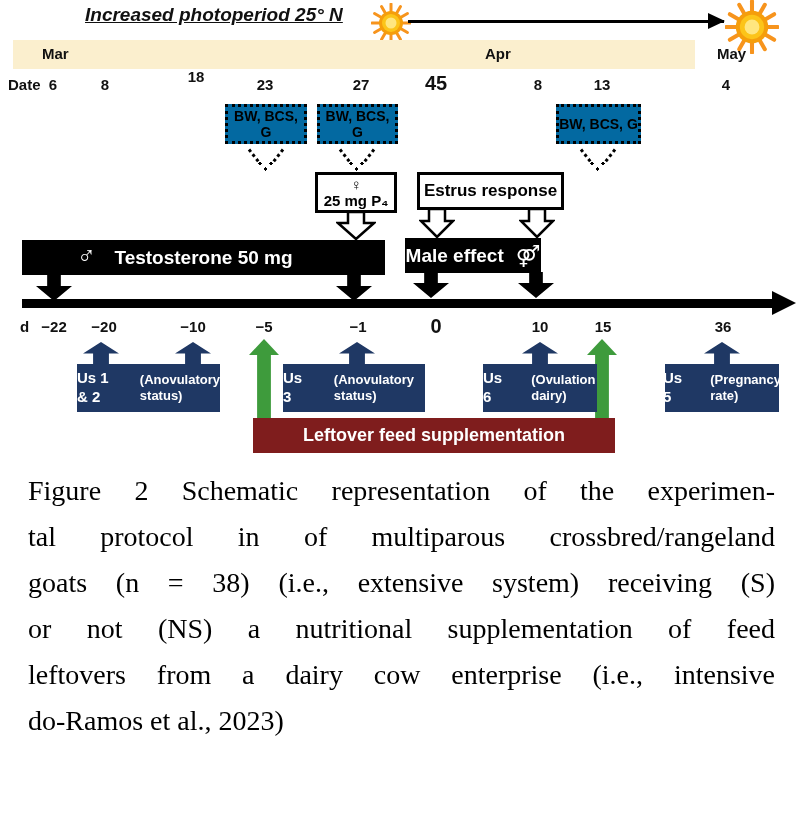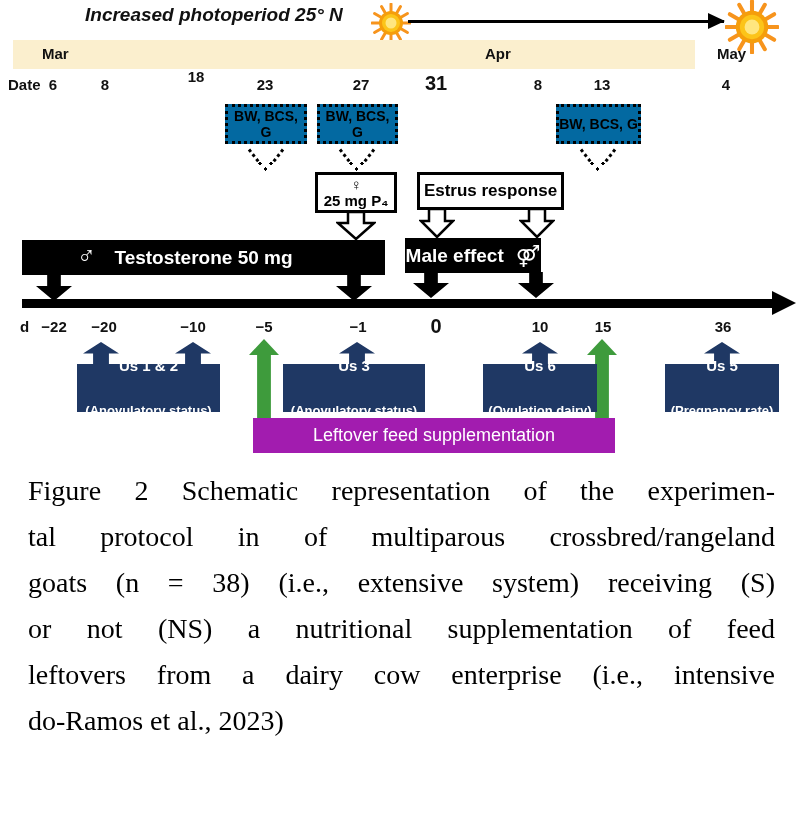--- a/index.html
+++ b/index.html
@@ -1,21 +1,21 @@
 <!DOCTYPE html>
 <html><head>
 <meta charset="utf-8">
 <style>
   * { margin:0; padding:0; box-sizing:border-box; }
   body { font-family:"Liberation Sans","DejaVu Sans",sans-serif; background:#fff; }
   #stage { position:relative; width:800px; height:814px; background:#fff; overflow:hidden; }
   .abs { position:absolute; }
 
   
-  .pp-title { left:85px; top:4px; font-size:19px; font-weight:bold; font-style:italic; color:#111; }
+  .pp-title { left:85px; top:4px; font-size:19px; font-weight:bold; font-style:italic; color:#111;text-decoration:underline; }
   .pp-line { left:408px; top:20px; width:316px; height:3px; background:#000; }
   .pp-head { left:708px; top:13px; width:0; height:0; border-top:8px solid transparent; border-bottom:8px solid transparent; border-left:17px solid #000; }
 
   
   .month-bar { left:13px; top:40px; width:682px; height:29px; background:#FBEFCE; }
   .month { position:absolute; top:5px; font-size:15px; font-weight:bold; color:#111; }
 
   
   .rowlab { font-size:15px; font-weight:bold; color:#111; }
   .tick { position:absolute; transform:translateX(-50%); font-size:15px; font-weight:bold; color:#111; white-space:nowrap; }
@@ -53,28 +53,28 @@
          clip-path:polygon(50% 0,100% 50%,72% 50%,72% 100%,28% 100%,28% 50%,0 50%); }
   .gup { width:30px; height:80px; background:#3E9B3C;
          clip-path:polygon(50% 0,100% 20%,73% 20%,73% 100%,27% 100%,27% 20%,0 20%); }
 
   
   .tl-bar { left:22px; top:299px; width:752px; height:9px; background:#000; }
   .tl-head { left:772px; top:291px; width:0; height:0; border-top:12px solid transparent;
              border-bottom:12px solid transparent; border-left:24px solid #000; }
 
   
-  .navy-box { background:#1F3864; color:#fff; display:flex; flex-direction:column; align-items:center;
+  .navy-box { background:#1F3864; color:#fff; display:flex; align-items:center;
               justify-content:center; height:48px; line-height:1.25;gap:28px; }
   .navy-box .t { font-size:15px; font-weight:bold; }
   .navy-box .s { font-size:13px; font-weight:bold; }
 
   
-  .green-bar { left:253px; top:418px; width:362px; height:35px; background:#a21caf; color:#fff;
-               display:flex; align-items:center; justify-content:center; font-size:18px; font-weight:normal; }
+  .green-bar { left:253px; top:418px; width:362px; height:35px; background:#7f1d1d; color:#fff;
+               display:flex; align-items:center; justify-content:center; font-size:18px; font-weight:bold; }
 
   
   .legend { left:8px; top:427px; font-size:13px; font-weight:bold; line-height:17px; color:#111; }
 
   
   .caption { left:28px; top:468px; width:747px; font-family:"Liberation Serif","DejaVu Serif",serif;
              font-size:28px; color:#000; }
   .caption .cl { line-height:46px; text-align:justify; text-align-last:justify; white-space:normal; }
   .caption .cl.last { text-align-last:left; }
 </style>
@@ -133,21 +133,21 @@
     <span class="month" style="left:472px">Apr</span>
     <span class="month" style="left:704px">May</span>
   </div>
 
   <div class="abs rowlab" style="left:8px;top:76px">Date</div>
   <span class="abs tick" style="left:53px;top:76px">6</span>
   <span class="abs tick" style="left:105px;top:76px">8</span>
   <span class="abs tick" style="left:196px;top:68px">18</span>
   <span class="abs tick" style="left:265px;top:76px">23</span>
   <span class="abs tick" style="left:361px;top:76px">27</span>
-  <span class="abs tick big" style="left:436px;top:72px">31</span>
+  <span class="abs tick big" style="left:436px;top:72px">45</span>
   <span class="abs tick" style="left:538px;top:76px">8</span>
   <span class="abs tick" style="left:602px;top:76px">13</span>
   <span class="abs tick" style="left:726px;top:76px">4</span>
 
   <div class="abs dash-box" style="left:225px;top:104px;width:82px">BW, BCS, G</div>
   <div class="abs dash-box" style="left:317px;top:104px;width:81px">BW, BCS, G</div>
   <div class="abs dash-box" style="left:556px;top:104px;width:85px">BW, BCS, G</div>
 
   <div class="abs funnel" style="left:246px;top:146px">
       <i class="leg l"></i>

